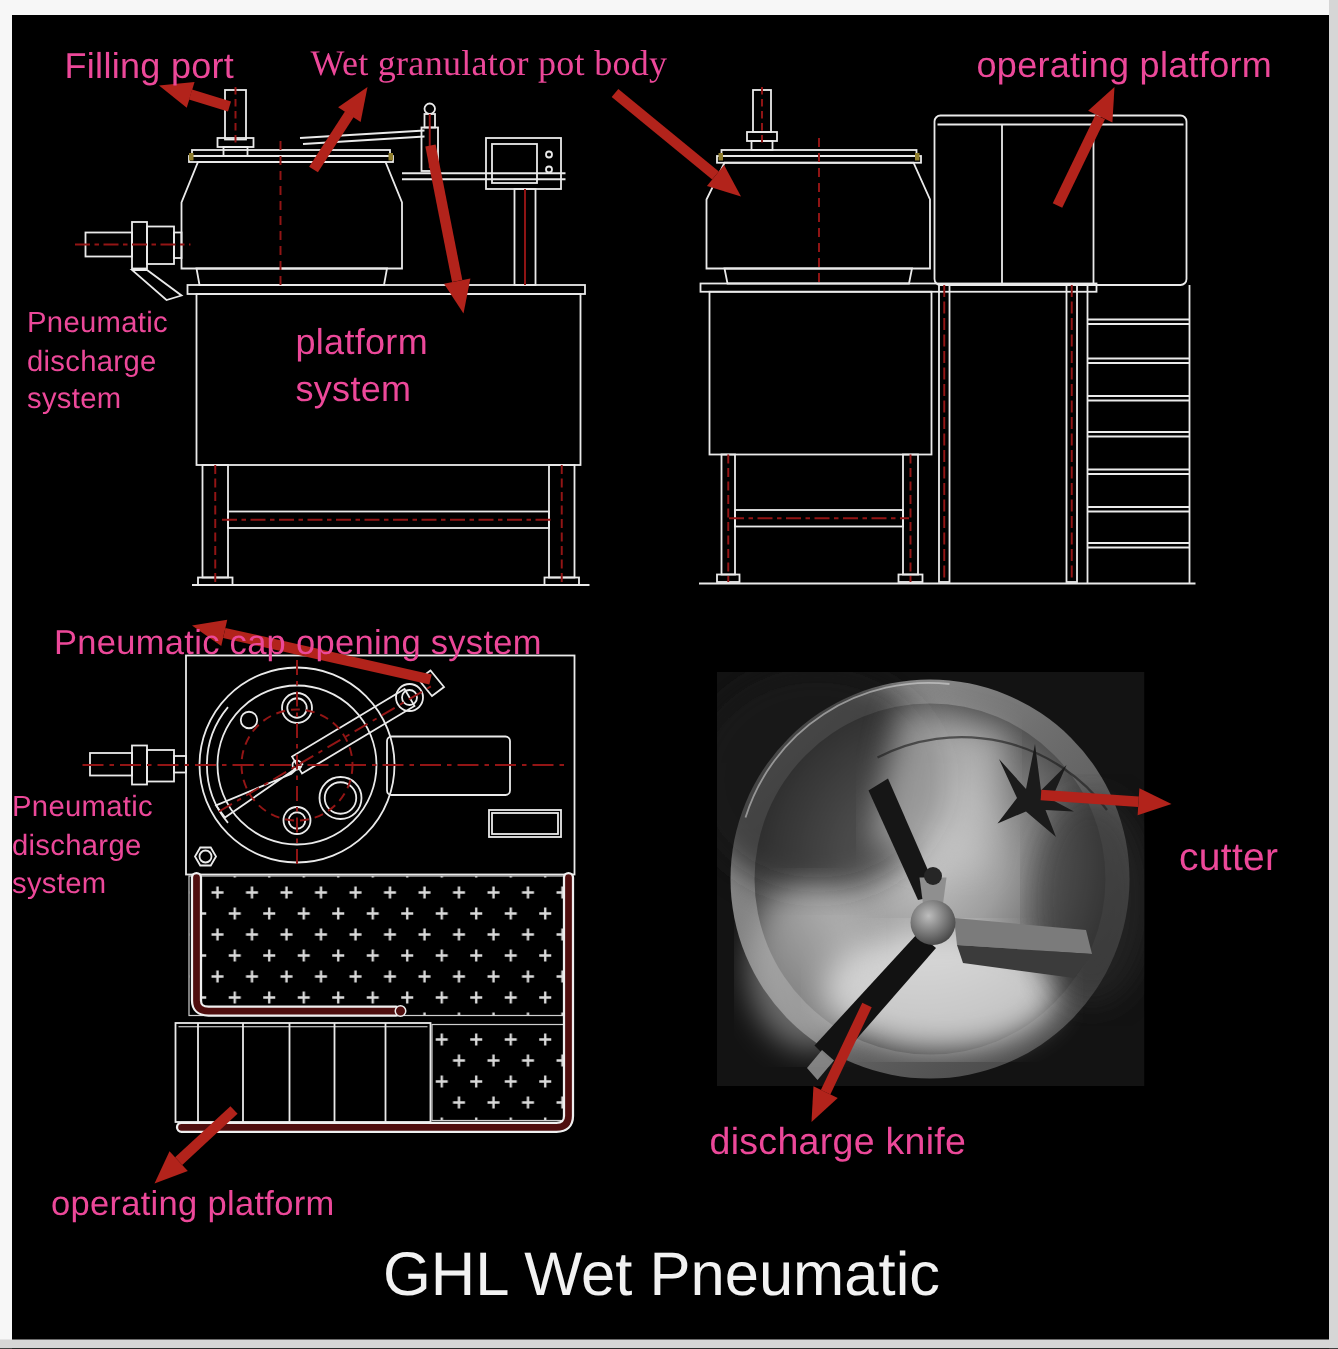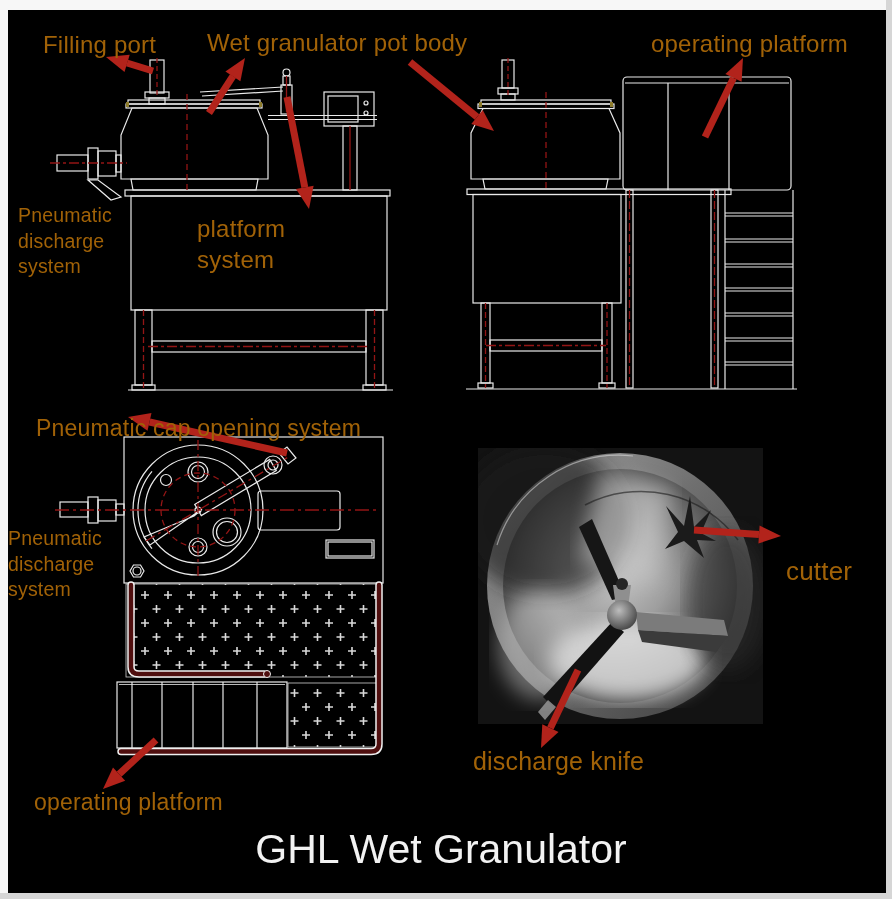--- a/index.html
+++ b/index.html
@@ -2,21 +2,21 @@
 <html><head>
 <meta charset="utf-8">
 <style>
   html,body{margin:0;padding:0;background:#222;}
   .stage{
     position:relative;width:892px;height:899px;background:#000;
     font-family:"Liberation Sans", sans-serif;overflow:hidden;
   }
   .stage svg.draw{position:absolute;left:0;top:0;}
   .lbl{
-    position:absolute;color:#a16207;white-space:nowrap;line-height:1.18;
+    position:absolute;color:#ec4899;white-space:nowrap;line-height:1.18;
     letter-spacing:0.2px;z-index:3;
   }
   .lbl.center{white-space:normal;}
   .frame{position:absolute;z-index:6;}
   .f-top{left:0;top:0;width:892px;height:10px;background:#f7f7f7;}
   .f-left{left:0;top:0;width:8px;height:899px;background:#f7f7f7;}
   .f-right{left:886px;top:0;width:6px;height:899px;background:#d6d6d6;}
   .f-bottom{left:0;top:893px;width:892px;height:6px;background:#d6d6d6;}
   .title{
     position:absolute;left:96px;top:826px;width:690px;text-align:center;
@@ -308,21 +308,21 @@
     </g>
     <g>
       <line x1="156" y1="740" x2="119.1" y2="774.1" stroke-width="7"></line>
       <polygon points="103,789 113,767.5 125.2,780.7" stroke="none"></polygon>
     </g>
   </g>
 </svg>
 
 <div class="lbl" style="left:43px;top:31px;font-size:24px;">Filling port</div>
 
-<div class="lbl" style="left:207px;top:29px;font-size:24px;">Wet granulator pot body</div>
+<div class="lbl" style="left:207px;top:29px;font-size:24px;font-family:Liberation Serif, serif;">Wet granulator pot body</div>
 
 <div class="lbl" style="left:651px;top:30px;font-size:24px;">operating platform</div>
 
 <div class="lbl center" style="left:18px;top:203px;width:100px;font-size:19.5px;line-height:1.32;">
   <span style="display:block">Pneumatic</span>
   <span style="display:block">discharge</span>
   <span style="display:block">system</span>
 </div>
 
 <div class="lbl center" style="left:197px;top:214px;width:172px;font-size:24px;line-height:1.28;">
@@ -336,20 +336,20 @@
   <span style="display:block">discharge</span>
   <span style="display:block">system</span>
 </div>
 
 <div class="lbl" style="left:786px;top:518px;font-size:26px;margin-top:38px;">cutter</div>
 
 <div class="lbl" style="left:473px;top:747px;font-size:25px;">discharge knife</div>
 
 <div class="lbl" style="left:34px;top:789px;font-size:23px;">operating platform</div>
 
-<div class="title">GHL Wet Granulator</div>
+<div class="title">GHL Wet Pneumatic</div>
 
 <div class="frame f-top"></div>
 <div class="frame f-left"></div>
 <div class="frame f-right"></div>
 <div class="frame f-bottom"></div>
 
 </div>
 
 </body></html>

